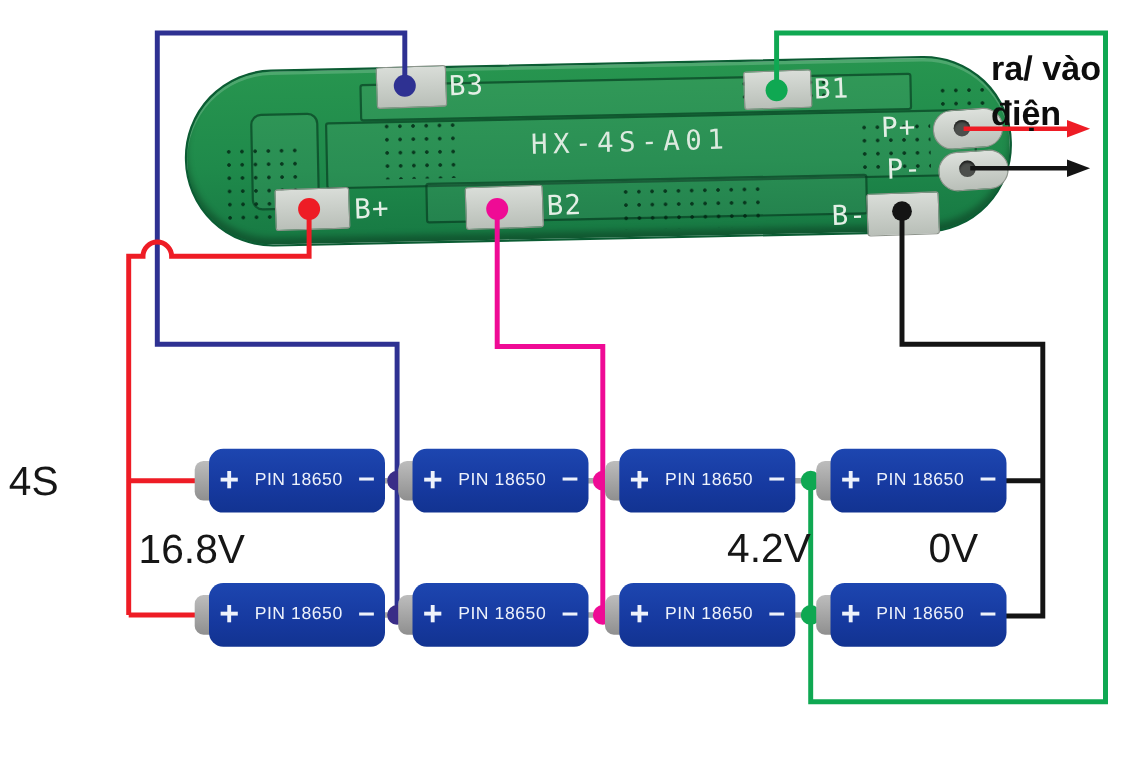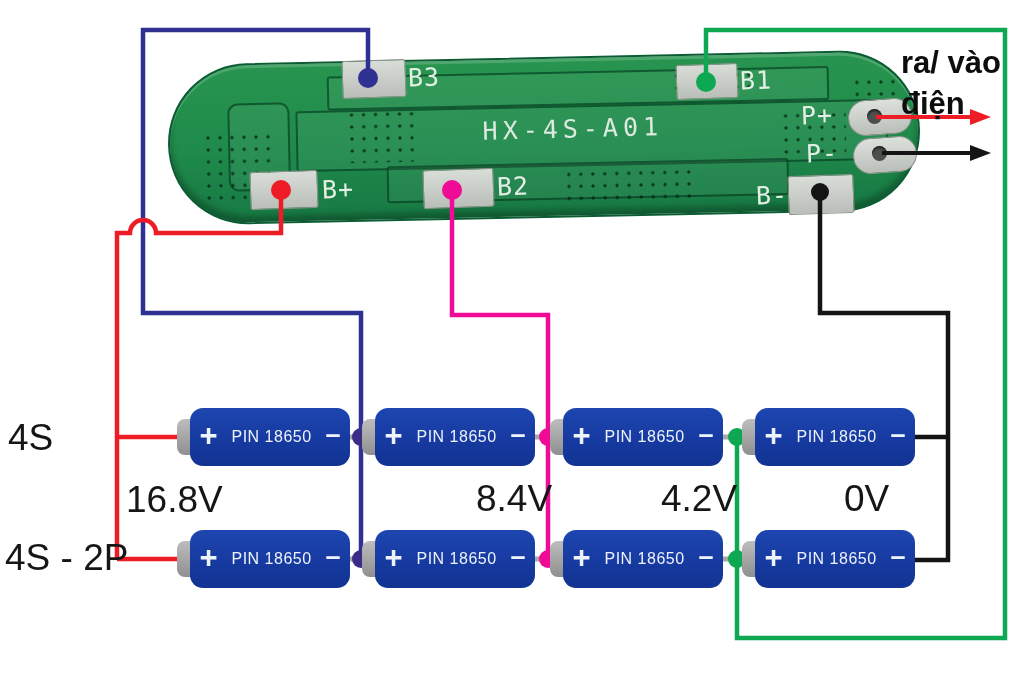--- a/index.html
+++ b/index.html
@@ -206,24 +206,22 @@
   <div class="battery" style="left:755px;top:530px;">
     <div class="nub"></div>
     <div class="cell-body">
       <span class="cell-plus">+</span>
       <span class="cell-label">PIN 18650</span>
       <span class="cell-minus">–</span>
     </div>
   </div>
 
   <div class="row-label" style="left:8px;top:417px;">4S</div>
-  <div class="row-label" style="left:5px;top:537px;">4S - 2P</div>
 
   <div class="voltage" style="left:126px;top:463px;margin-top:16px;">16.8V</div>
-  <div class="voltage" style="left:476px;top:478px;">8.4V</div>
   <div class="voltage" style="left:661px;top:478px;">4.2V</div>
   <div class="voltage" style="left:844px;top:478px;">0V</div>
 
   <div id="output-label">
     <div>ra/ vào</div>
     <div>điện</div>
   </div>
 
 </div>
 

